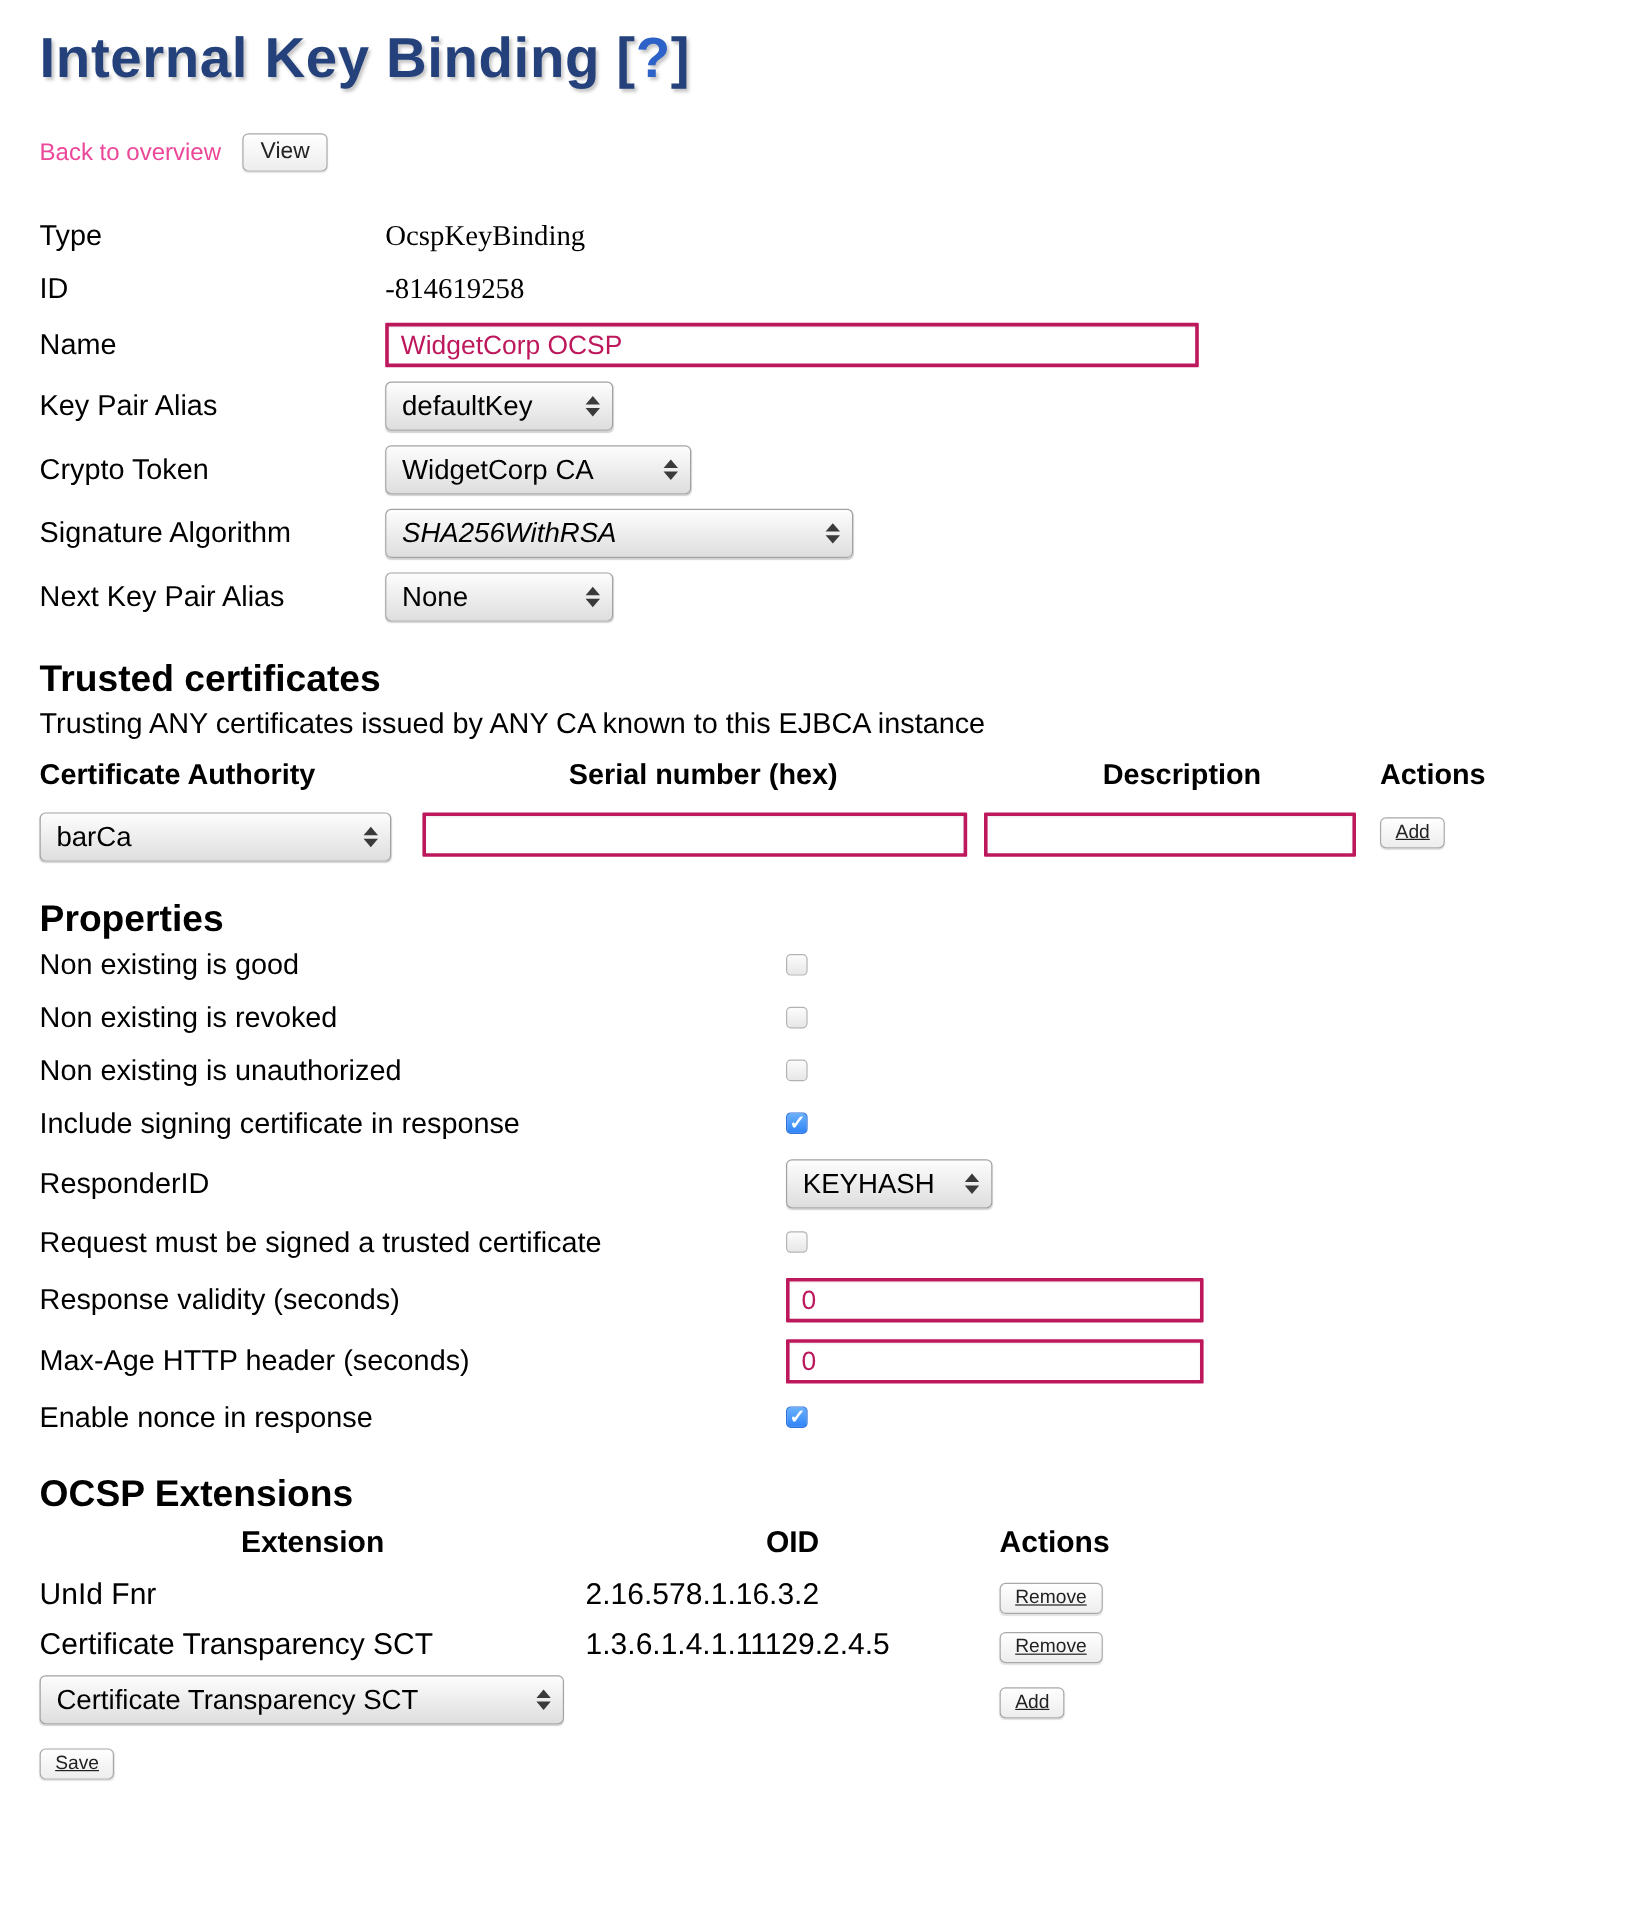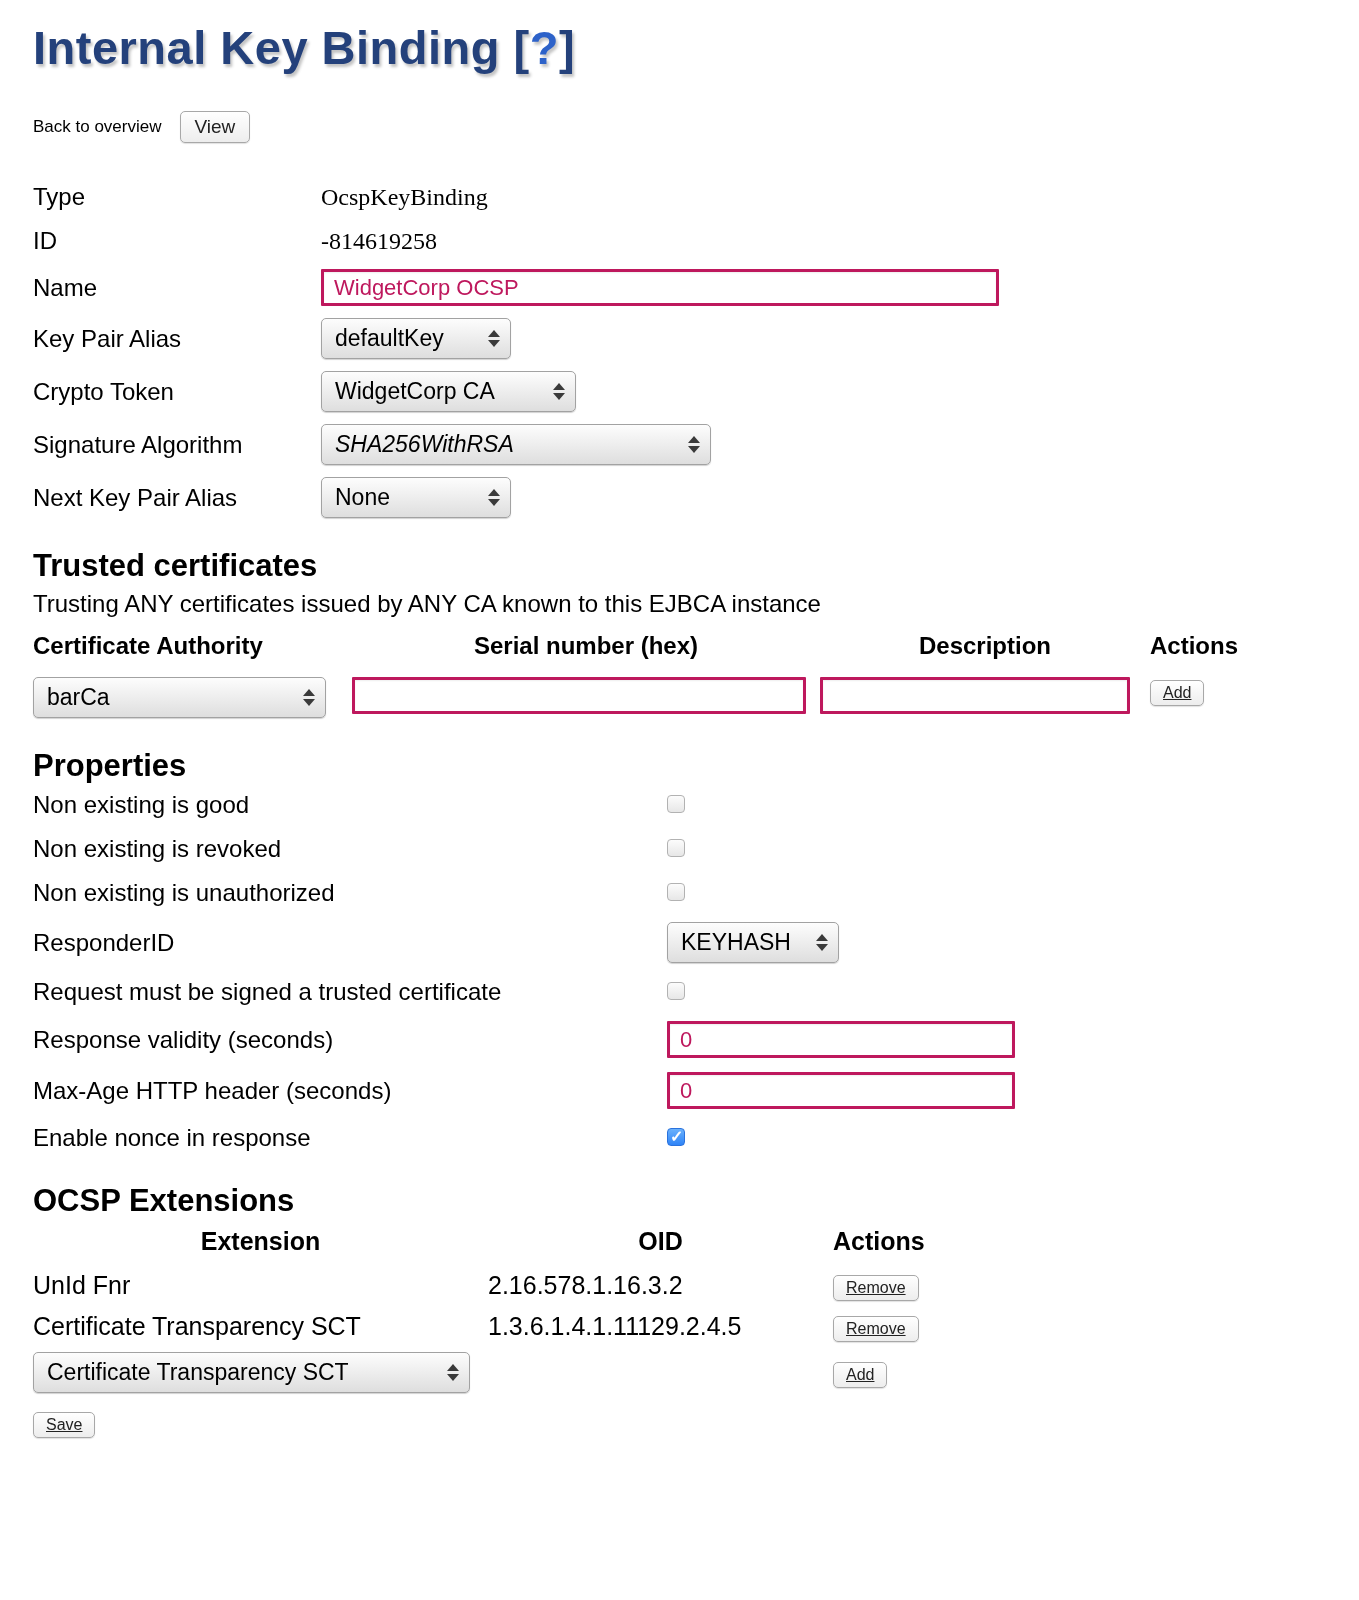--- a/index.html
+++ b/index.html
@@ -23,22 +23,22 @@
   }
   h1 .help-link {
     color: #2d62c9;
     text-decoration: none;
     font-weight: bold;
   }
 
   
   .nav-row { display: flex; align-items: center; gap: 18px; margin-bottom: 38px; }
   .back-link {
-    color: #000000;
-    font-size: 17px;
+    color: #ec4899;
+    font-size: 20px;
     text-decoration: none;
     cursor: pointer;
   }
 
   
   .btn {
     font-family: "Liberation Sans", sans-serif;
     font-size: 19px;
     color: #222;
     background: linear-gradient(#ffffff, #ededed);
@@ -117,21 +117,20 @@
   .tc-head .c2, .tc-head .c3 { text-align: center; }
   .tc-row { margin-bottom: 8px; align-items: start; }
 
   
   .prop-row {
     display: grid;
     grid-template-columns: 622px 1fr;
     align-items: center;
     margin-bottom: 14px;
     min-height: 30px;
-    gap: 12px;
   }
   .prop-label { font-size: 24px; }
 
   
   .checkbox {
     display: inline-block;
     width: 18px; height: 18px;
     border: 1px solid #b2b2b2;
     border-radius: 4px;
     background: linear-gradient(#fcfcfc, #e7e7e7);
@@ -275,20 +274,24 @@
     <div><span class="checkbox"></span></div>
   </div>
   <div class="prop-row">
     <div class="prop-label">Non existing is revoked</div>
     <div><span class="checkbox"></span></div>
   </div>
   <div class="prop-row">
     <div class="prop-label">Non existing is unauthorized</div>
     <div><span class="checkbox"></span></div>
   </div>
+  <div class="prop-row">
+    <div class="prop-label">Include signing certificate in response</div>
+    <div><span class="checkbox checked"></span></div>
+  </div>
 
   <div class="prop-row">
     <div class="prop-label">ResponderID</div>
     <div>
       <div class="select sel-w172">
         <span class="select-text">KEYHASH</span>
         <span class="arrows">
             <i class="up"></i>
             <i class="dn"></i>
           </span>

